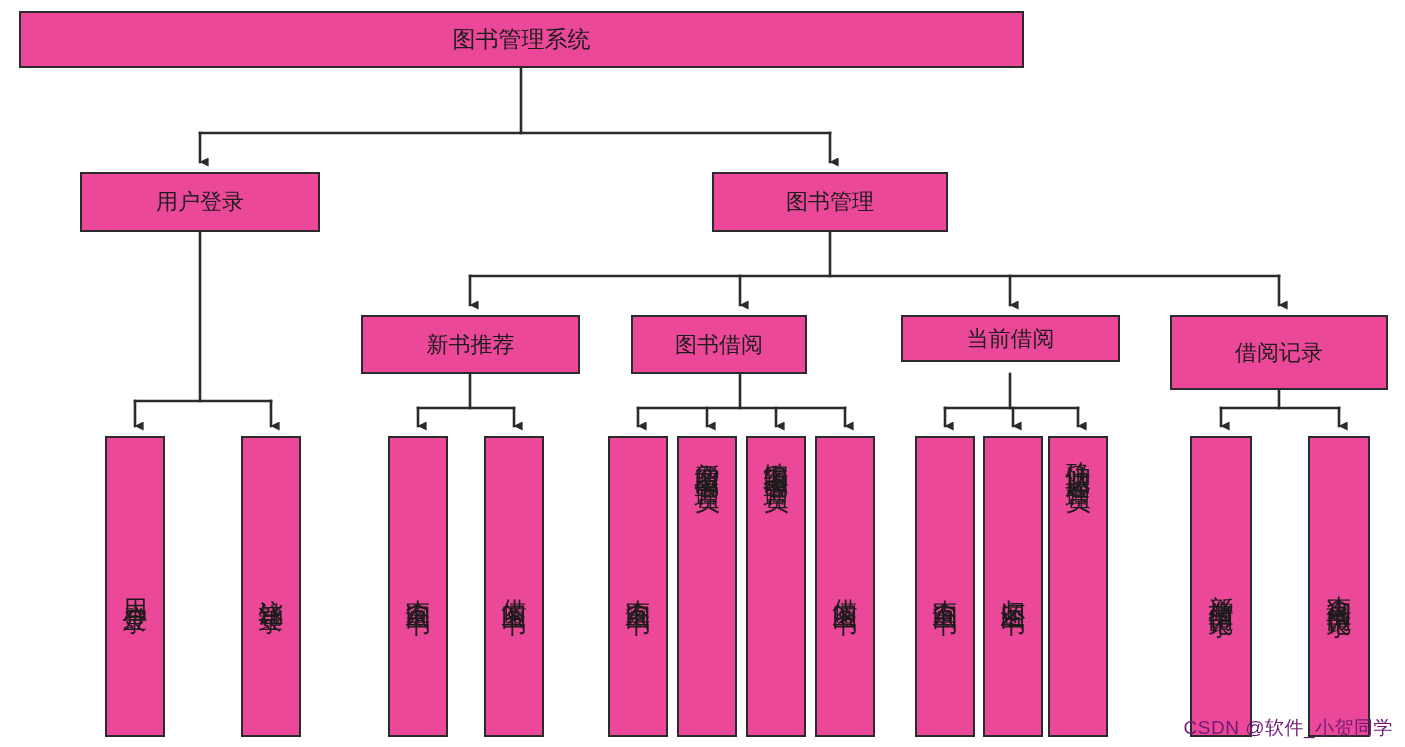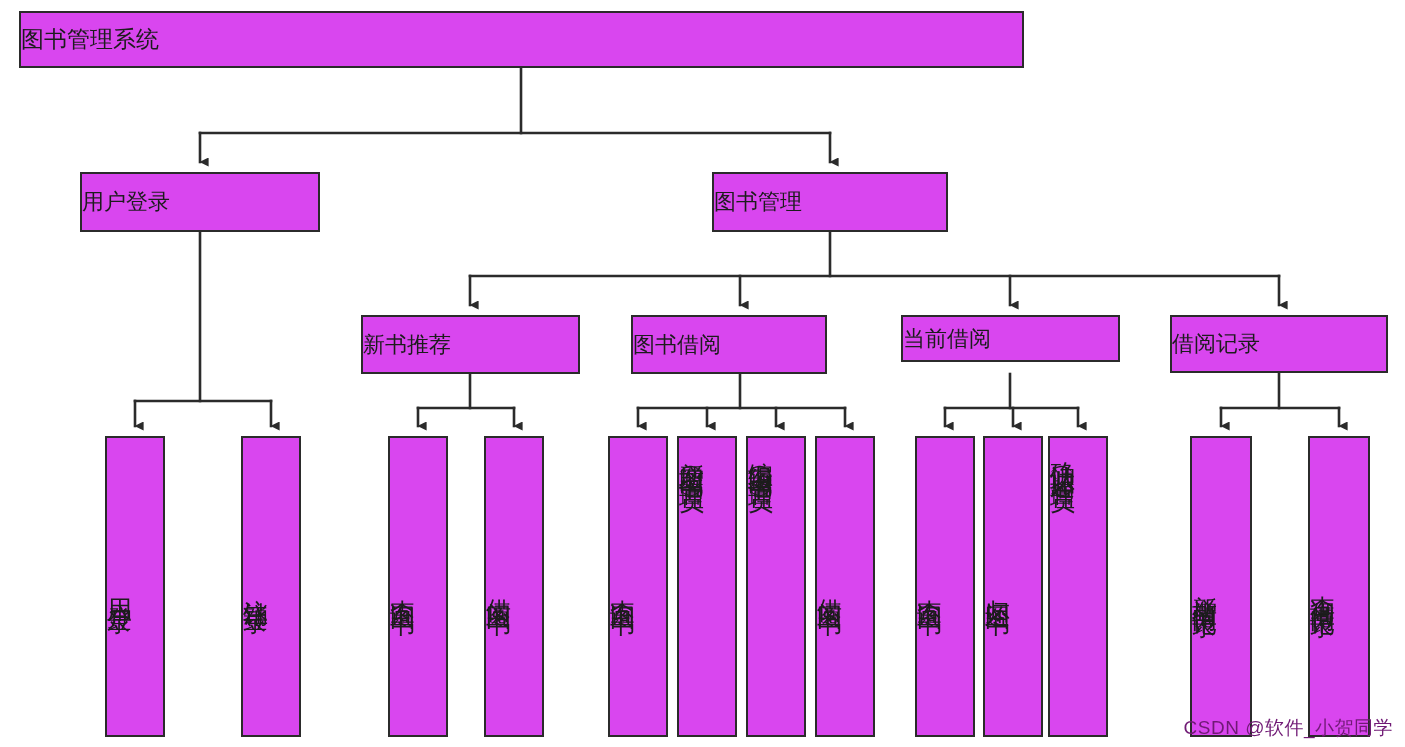--- a/index.html
+++ b/index.html
@@ -22,25 +22,25 @@
   svg.diagram-canvas {
     position: absolute;
     left: 0;
     top: 0;
     width: 1405px;
     height: 747px;
   }
   .node-box {
     position: absolute;
     box-sizing: border-box;
-    background: #d946ef;
+    background: #ec4899;
     border: 2px solid #2b2b2b;
     display: flex;
     align-items: center;
-    justify-content: flex-start;
+    justify-content: center;
     overflow: hidden;
   }
   .node-label {
     color: #1c1c1c;
     text-align: center;
     line-height: 1.25;
     white-space: pre;
   }
   .level-root .node-label { font-size: 23px; }
   .level-1 .node-label { font-size: 22px; }
@@ -133,27 +133,27 @@
   <div class="node-box level-1" style="left:80px; top:172px; width:240px; height:60px;">
     <span class="node-label">用户登录</span>
   </div>
   <div class="node-box level-1" style="left:712px; top:172px; width:236px; height:60px;">
     <span class="node-label">图书管理</span>
   </div>
 
   <div class="node-box level-2" style="left:361px; top:315px; width:219px; height:59px;">
     <span class="node-label">新书推荐</span>
   </div>
-  <div class="node-box level-2" style="left:631px; top:315px; width:196px; height:59px;">
+  <div class="node-box level-2" style="left:631px; top:315px; width:176px; height:59px;">
     <span class="node-label">图书借阅</span>
   </div>
   <div class="node-box level-2" style="left:901px; top:315px; width:219px; height:47px;">
     <span class="node-label">当前借阅</span>
   </div>
-  <div class="node-box level-2" style="left:1170px; top:315px; width:218px; height:58px;">
+  <div class="node-box level-2" style="left:1170px; top:315px; width:218px; height:75px;">
     <span class="node-label">借阅记录</span>
   </div>
 
   <div class="node-box leaf-box leaf-short" style="left:105px; top:436px; width:60px; height:301px;">
     <span class="node-label">用户登录</span>
   </div>
   <div class="node-box leaf-box leaf-short" style="left:241px; top:436px; width:60px; height:301px;">
     <span class="node-label">注销登录</span>
   </div>
 

